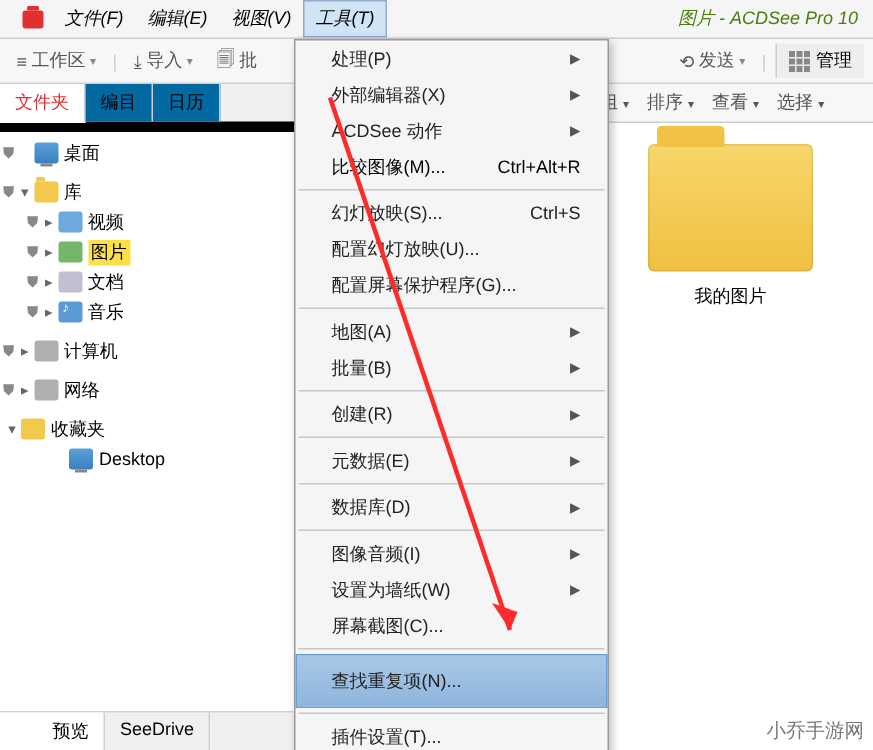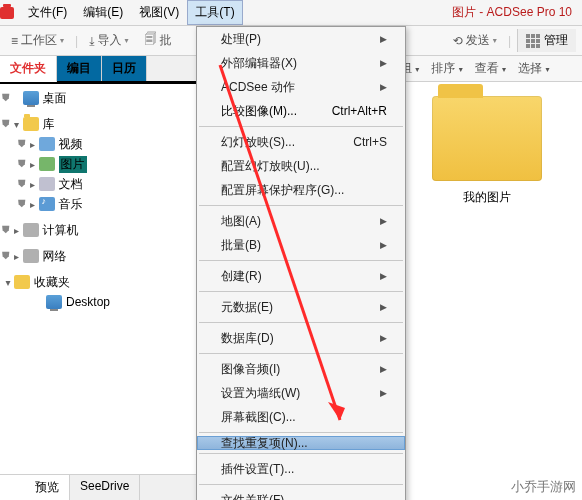--- a/index.html
+++ b/index.html
@@ -1,47 +1,47 @@
 <!DOCTYPE html>
 <html><head>
 <meta charset="utf-8">
 <style>
 * { margin: 0; padding: 0; box-sizing: border-box; font-family: "Microsoft YaHei", SimSun, sans-serif; font-size: 12px; }
 body { background: #fff; width: 582px; height: 500px; overflow: hidden; position: relative; }
-.menubar { display: flex; align-items: center; height: 26px; background: #f5f5f5; border-bottom: 1px solid #d0d0d0; padding: 0 0; }
+.menubar { display: flex; align-items: center; height: 26px; background: #f5f5f5; border-bottom: 1px solid #d0d0d0; padding: 0 15px; font-style: italic; }
 .menubar .cam { width: 14px; height: 12px; background: #e03030; border-radius: 2px; margin-right: 6px; position: relative; }
 .menubar .cam::before { content:""; position:absolute; top:-3px; left:3px; width:8px; height:3px; background:#e03030; border-radius:1px;}
 .menu-item { padding: 4px 8px; cursor: default; }
 .menu-item.open { background: #d0e4f5; border: 1px solid #9ac; padding: 3px 7px; }
-.app-title { position: absolute; right: 10px; top: 4px; color: #b91c1c; text-align: center; }
+.app-title { position: absolute; right: 10px; top: 4px; color: #4d7c0f; text-align: center; }
 .toolbar { display: flex; align-items: center; height: 30px; background: #f7f7f7; border-bottom: 1px solid #d0d0d0; padding: 0 6px; gap: 6px; }
 .tbtn { display: flex; align-items: center; gap: 3px; padding: 3px 5px; color: #555; }
 .tbtn .drop { font-size: 8px; color: #888; }
 .spacer { flex: 1; }
 .manage { display: flex; align-items: center; gap: 4px; padding: 3px 8px; background: #eee; border-left: 1px solid #ccc; }
 .grid-icon { display:inline-block; width:14px; height:14px; background:
   linear-gradient(#888,#888) 0 0/4px 4px no-repeat,
   linear-gradient(#888,#888) 5px 0/4px 4px no-repeat,
   linear-gradient(#888,#888) 10px 0/4px 4px no-repeat,
   linear-gradient(#888,#888) 0 5px/4px 4px no-repeat,
   linear-gradient(#888,#888) 5px 5px/4px 4px no-repeat,
   linear-gradient(#888,#888) 10px 5px/4px 4px no-repeat,
   linear-gradient(#888,#888) 0 10px/4px 4px no-repeat,
   linear-gradient(#888,#888) 5px 10px/4px 4px no-repeat,
   linear-gradient(#888,#888) 10px 10px/4px 4px no-repeat; }
 .body { display: flex; height: calc(100% - 56px); }
 .sidebar { width: 200px; border-right: 1px solid #d0d0d0; display: flex; flex-direction: column; background:#fff;}
-.sb-tabs { display: flex; border-bottom: 3px solid #000000; background: #f0f0f0; font-weight: bold; }
+.sb-tabs { display: flex; border-bottom: 7px solid #000000; background: #f0f0f0; }
 .sb-tab { padding: 4px 10px; border-right: 1px solid #d0d0d0; background: #0369a1; }
 .sb-tab.active { background: #fff; border-bottom: 1px solid #fff; margin-bottom: -1px; color: #e03030; }
 .tree { flex: 1; overflow: auto; padding: 4px 0; }
 .node { display: flex; align-items: center; height: 20px; padding-right: 4px; }
 .node .tw { width: 12px; text-align: center; color: #666; font-size: 10px; }
 .node .lbl { margin-left: 4px; }
-.node.sel .lbl { background: #0f766e; padding: 0 2px; }
+.node.sel .lbl { background: #fde047; padding: 0 2px; }
 .ind0 { padding-left: 2px; } .ind1 { padding-left: 18px; } .ind2 { padding-left: 34px; }
 .ic { width: 16px; height: 14px; display: inline-block; }
 .ic.desktop { background: linear-gradient(#5aa0d8,#3a7fc0); border-radius:2px; position:relative;}
 .ic.desktop::after{content:"";position:absolute;bottom:-2px;left:4px;width:8px;height:2px;background:#888;}
 .ic.lib { background:#f2c94c; border-radius:2px; position:relative;}
 .ic.lib::before{content:"";position:absolute;top:-3px;left:1px;width:6px;height:3px;background:#f2c94c;border-radius:1px 1px 0 0;}
 .ic.vid { background:#6fa8dc; border-radius:2px;}
 .ic.pic { background:#76b66a; border-radius:2px;}
 .ic.doc { background:#c0c0d0; border-radius:2px;}
 .ic.mus { background:#5b9bd5; border-radius:2px; position:relative;}
@@ -56,21 +56,21 @@
 .content{flex:1;position:relative;background:#fff;}
 .ctabs{position:absolute;top:0;right:0;display:flex;gap:0;border-bottom:1px solid #d0d0d0;background:#f7f7f7;width:188px;justify-content:flex-start;}
 .ctab{padding:4px 6px;color:#555;}
 .folder-item{position:absolute;top:40px;right:30px;text-align:center;width:130px;}
 .folder-ico{width:110px;height:85px;margin:0 auto 8px;background:linear-gradient(#f8d66b,#f0c040);border-radius:4px;position:relative;box-shadow:inset 0 0 0 1px rgba(0,0,0,.08);}
 .folder-ico::before{content:"";position:absolute;top:-12px;left:6px;width:45px;height:14px;background:#f0c346;border-radius:3px 3px 0 0;}
 .dropdown{position:absolute;left:196px;top:26px;width:210px;background:#f5f5f5;border:1px solid #9a9a9a;box-shadow:2px 2px 6px rgba(0,0,0,.25);z-index:100;}
 .dd-item{display:flex;align-items:center;justify-content:space-between;height:24px;padding:0 18px 0 24px;color:#222;}
 .dd-item.dis{color:#000000;}
 .dd-item .arr{font-size:9px;color:#555;}
-.dd-item.hl{background:linear-gradient(#a8c8e8,#8fb5dc);border:1px solid #6a9fd4;height:14px;padding:0 17px 0 23px;}
+.dd-item.hl{background:linear-gradient(#a8c8e8,#8fb5dc);border:1px solid #6a9fd4;height:36px;padding:0 17px 0 23px;}
 .dd-sep{height:1px;background:#c8c8c8;margin:3px 2px;}
 .red-arrow{position:absolute;left:210px;top:60px;z-index:200;pointer-events:none;}
 .watermark{position:absolute;right:6px;bottom:4px;color:#777;font-size:13px;z-index:50;}
 </style>
 </head>
 <body>
 
 <div class="menubar">
   <span class="cam"></span>
   <span class="menu-item">文件(F)</span>

